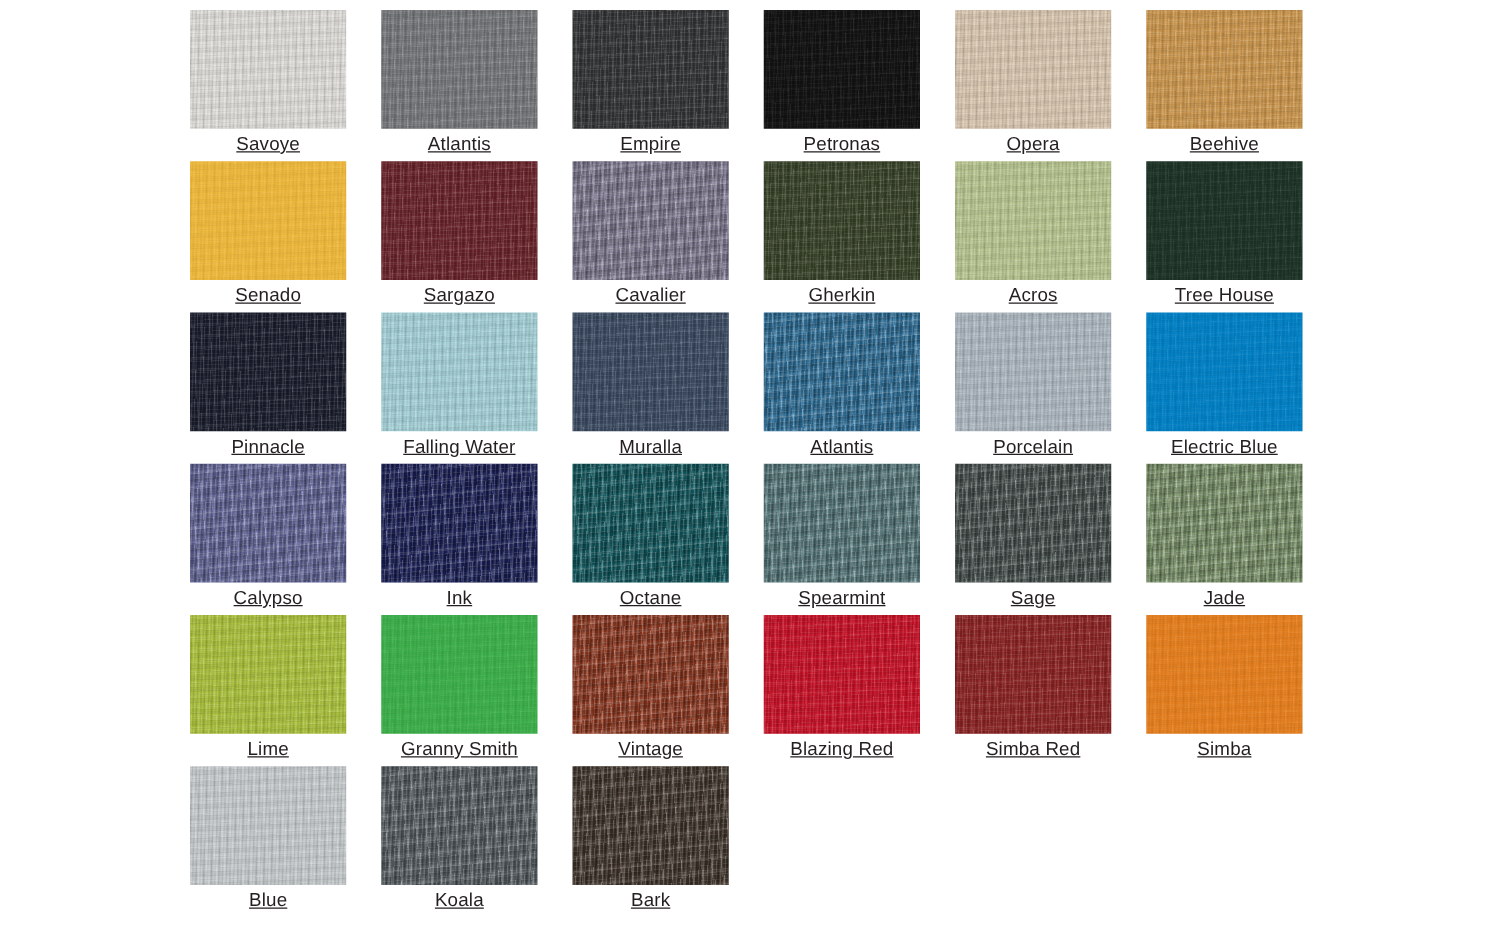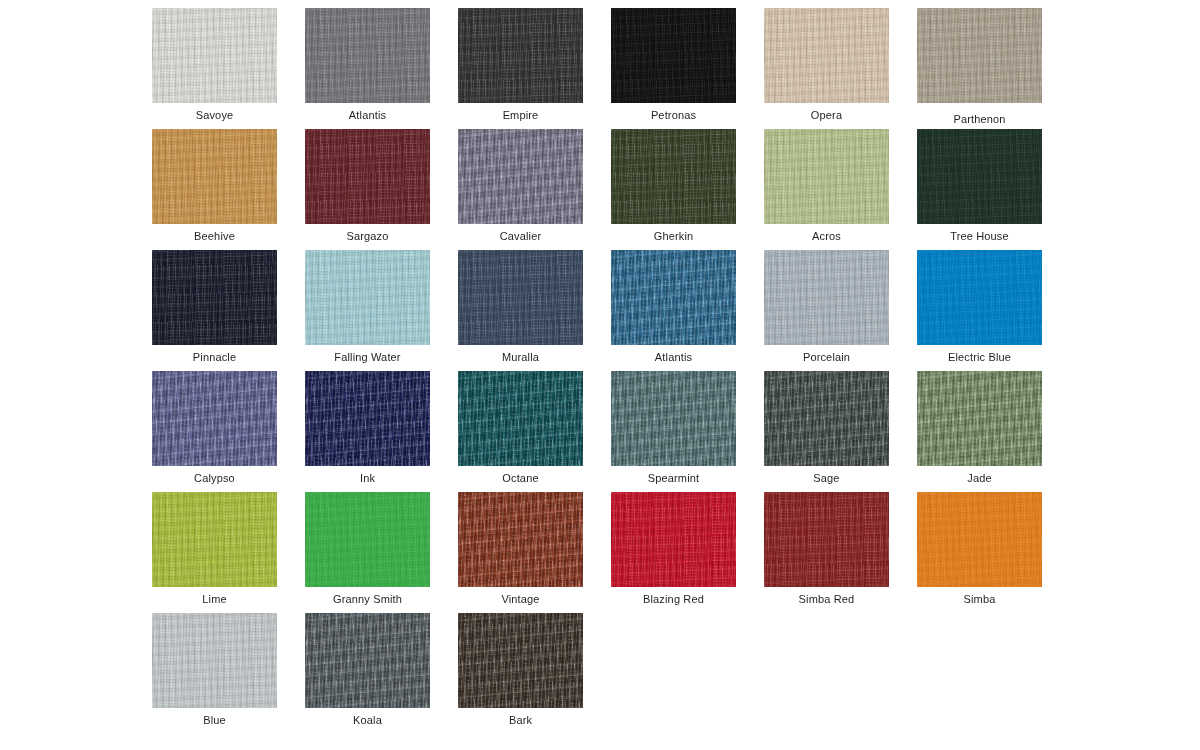--- a/index.html
+++ b/index.html
@@ -128,25 +128,26 @@
   .swatch-chip.flat::after {
     opacity: 0.5;
   }
 
   .swatch-label {
     position: absolute;
     left: 0;
     right: 0;
     top: 101px;
     text-align: center;
-    font-size: 11px;
+    font-size: 15px;
     line-height: 13px;
     color: #231f20;
     letter-spacing: 0.15px;
     white-space: nowrap;
+    text-decoration: underline;
   }
   .swatch-label.low {
     top: 105px;
   }
 </style>
 </head>
 <body>
 
 <div id="swatch-grid">
   <div class="grid-inner">
@@ -164,28 +165,28 @@
       </div>
       <div class="swatch-cell">
         <div class="swatch-chip flat" style="background-color: rgb(18, 18, 18);"></div>
         <div class="swatch-label">Petronas</div>
       </div>
       <div class="swatch-cell">
         <div class="swatch-chip" style="background-color: rgb(224, 205, 181);"></div>
         <div class="swatch-label">Opera</div>
       </div>
       <div class="swatch-cell">
-        <div class="swatch-chip" style="background-color: rgb(178, 168, 149);"></div>
-        <div class="swatch-label low">Parthenon</div>
-      </div>
-      <div class="swatch-cell">
         <div class="swatch-chip" style="background-color: rgb(209, 154, 78);"></div>
         <div class="swatch-label">Beehive</div>
       </div>
       <div class="swatch-cell">
+        <div class="swatch-chip flat" style="background-color: rgb(242, 187, 60);"></div>
+        <div class="swatch-label">Senado</div>
+      </div>
+      <div class="swatch-cell">
         <div class="swatch-chip" style="background-color: rgb(106, 34, 41);"></div>
         <div class="swatch-label">Sargazo</div>
       </div>
       <div class="swatch-cell">
         <div class="swatch-chip heavy" style="background-color: rgb(140, 134, 160);"></div>
         <div class="swatch-label">Cavalier</div>
       </div>
       <div class="swatch-cell">
         <div class="swatch-chip" style="background-color: rgb(55, 66, 39);"></div>
         <div class="swatch-label">Gherkin</div>

